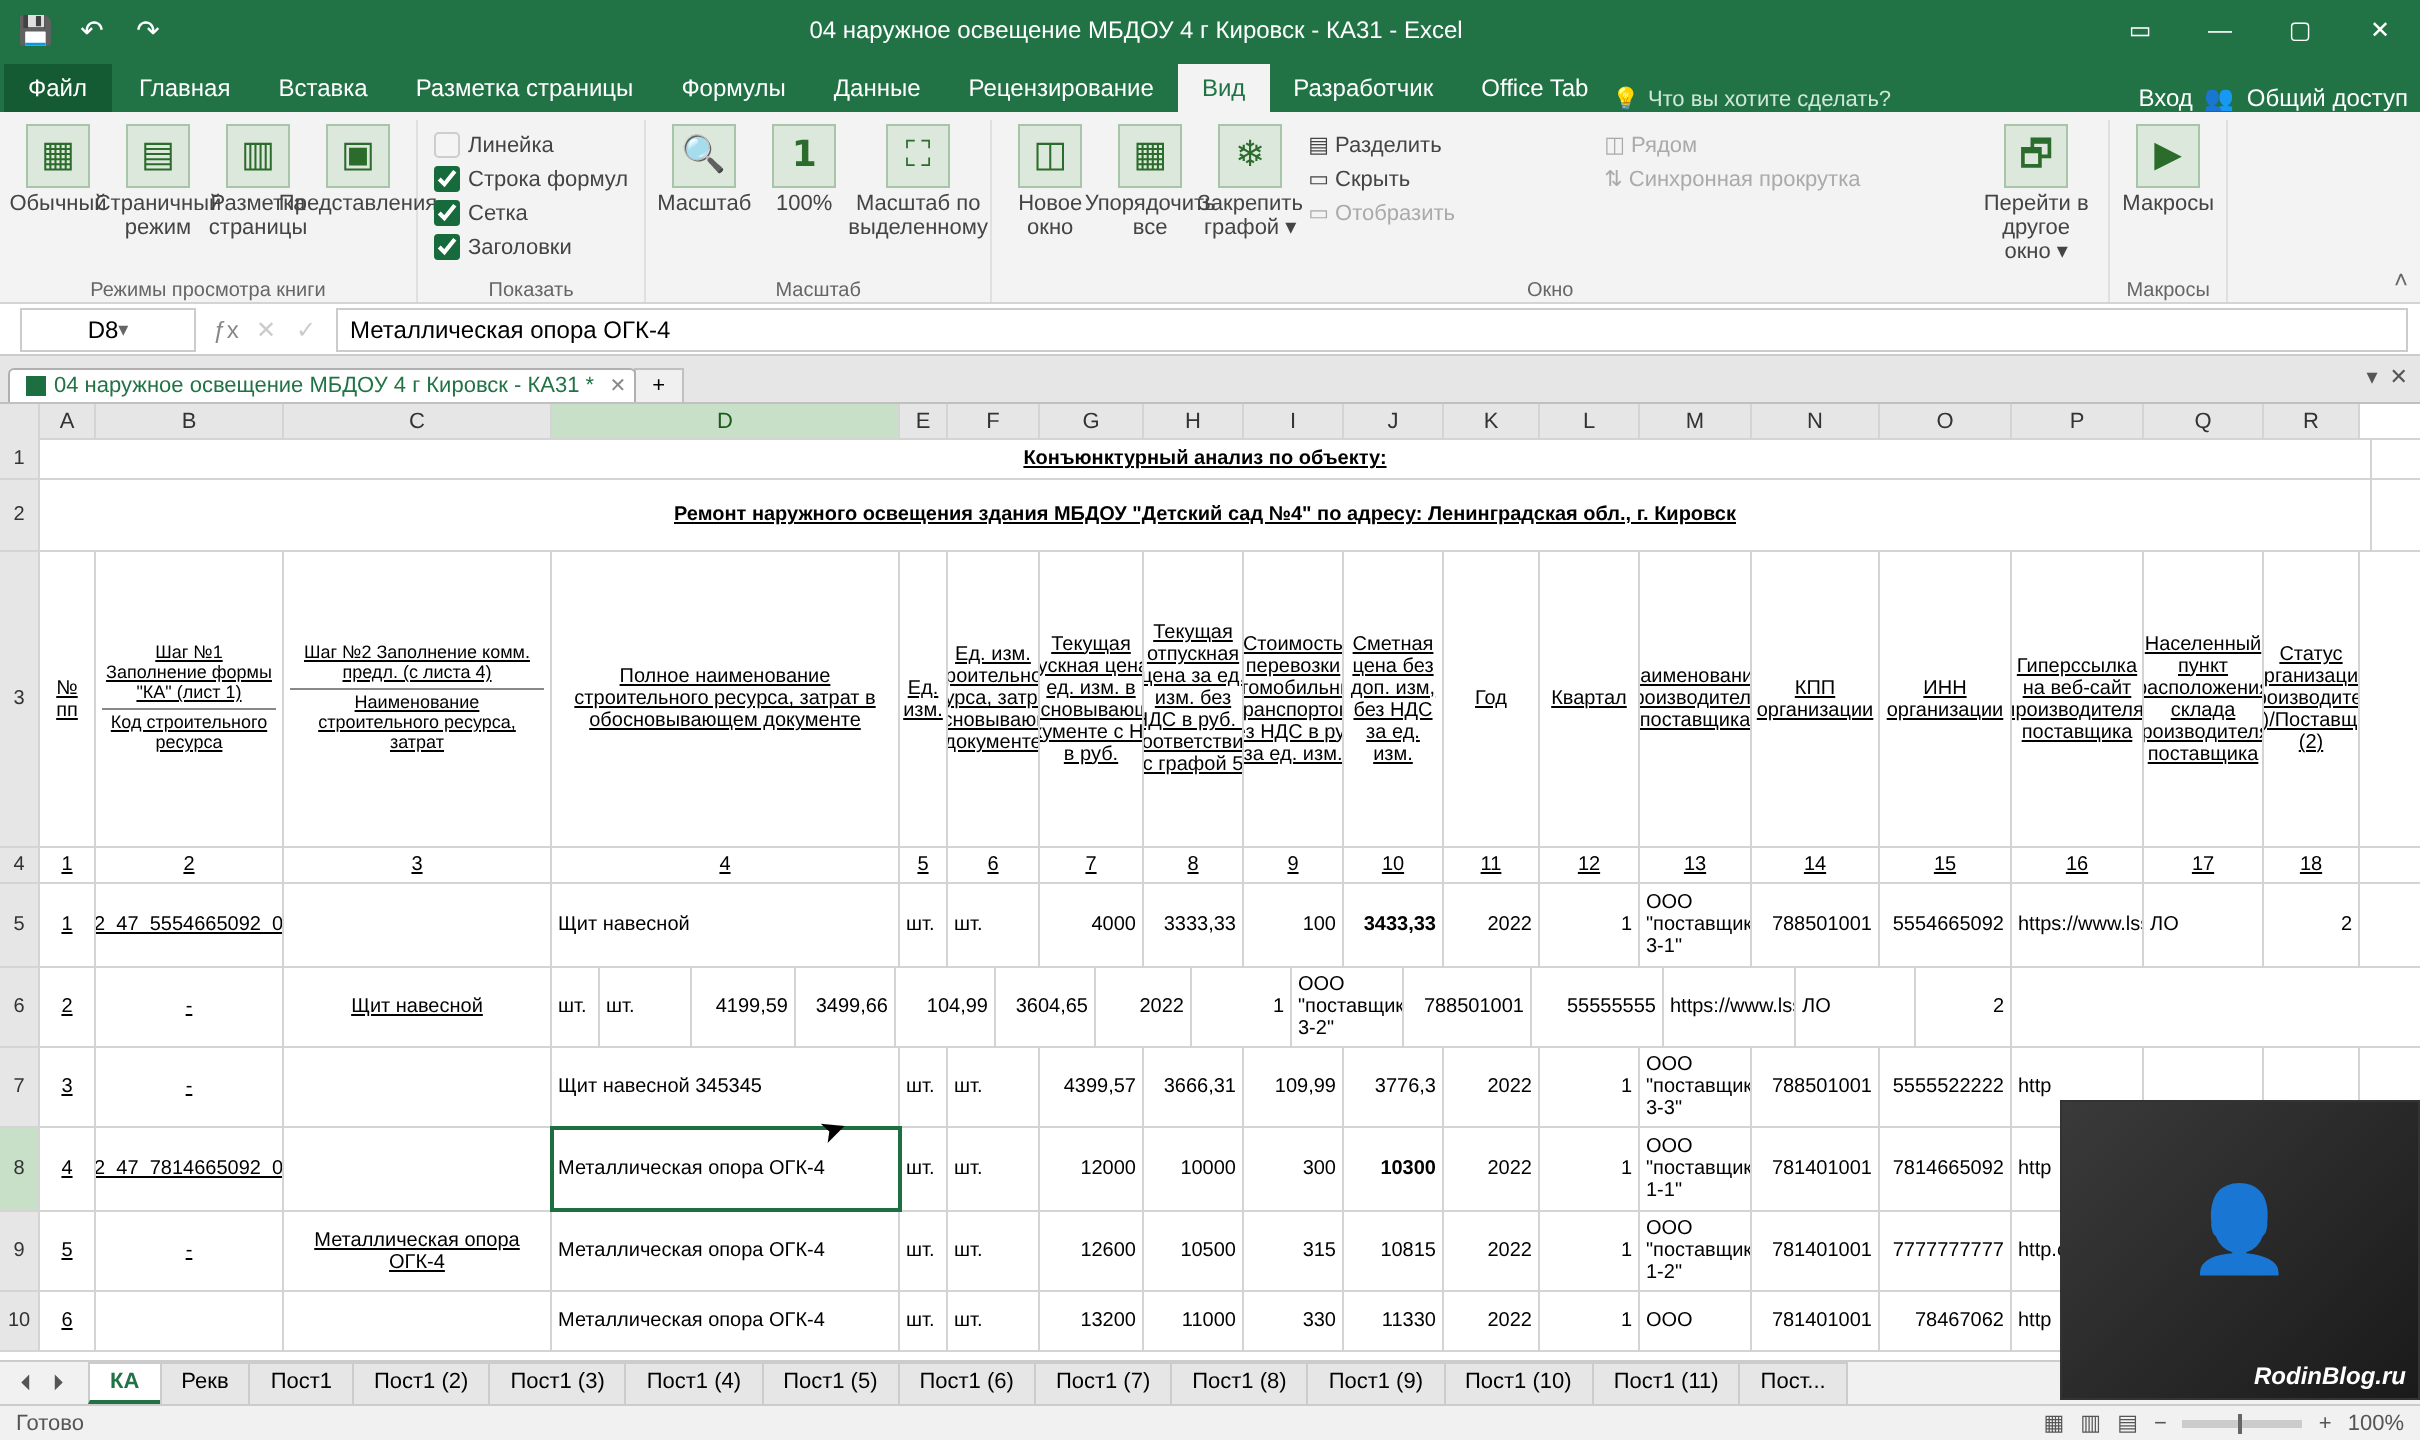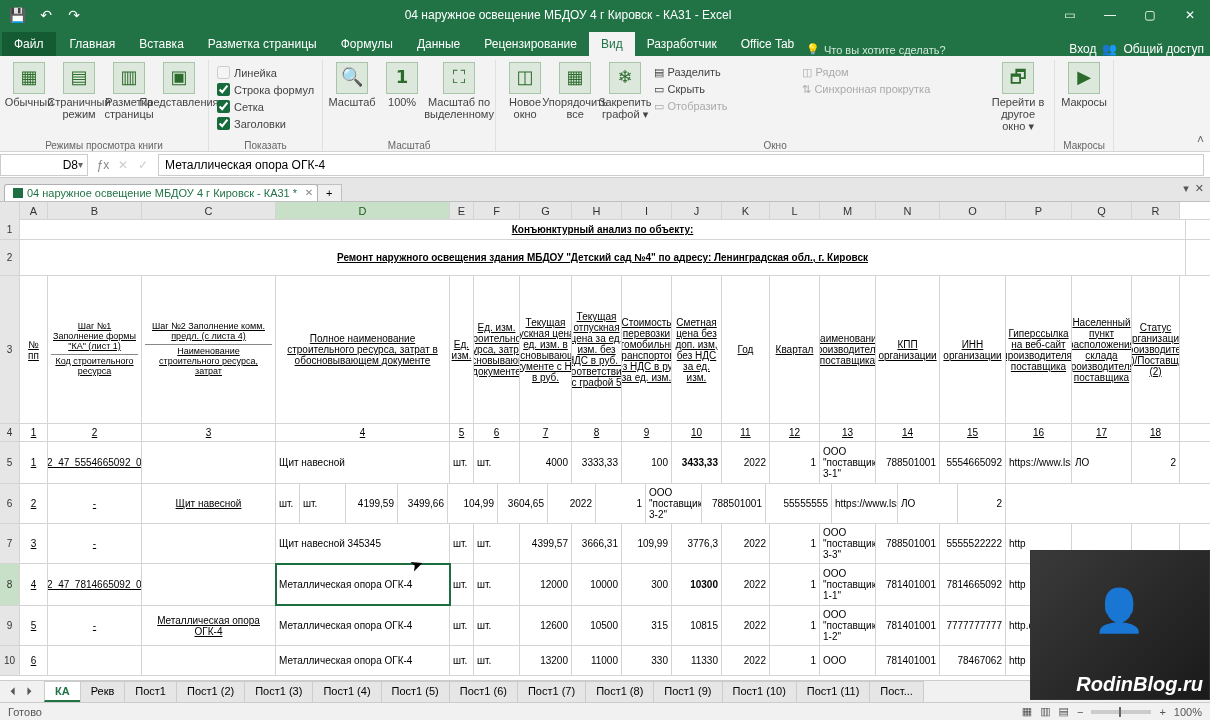--- a/index.html
+++ b/index.html
@@ -30,21 +30,21 @@
 .rbtn { display: flex; flex-direction: column; align-items: center; width: 56px; text-align: center; line-height: 1.1; cursor: pointer; }
 .rbtn.small { width: 42px; }
 .rbtn .ic { width: 32px; height: 32px; background: #dce8dc; border: 1px solid #a9c5a9; margin-bottom: 2px; display: inline-flex; align-items: center; justify-content: center; font-size: 18px; color: #2b6b2b; }
 .chklist { display: flex; flex-direction: column; gap: 4px; padding-top: 4px; font-size: 11px; }
 .chklist label { display: flex; align-items: center; gap: 4px; white-space: nowrap; color: #444; }
 .chklist input { accent-color: #166a3b; }
 .ribbon .collapse { position: absolute; right: 6px; bottom: 4px; color: #666; font-size: 12px; cursor: pointer; }
 
 
 .fbar { height: 26px; background: #fff; border-bottom: 1px solid #ccc; display: flex; align-items: center; font-size: 12px; }
-.namebox { width: 88px; height: 22px; border: 1px solid #ccc; margin-left: 0; padding: 0 4px; display: flex; align-items: center; justify-content: flex-end; background: #fff; }
+.namebox { width: 88px; height: 22px; border: 1px solid #ccc; margin-left: 10px; padding: 0 4px; display: flex; align-items: center; justify-content: center; background: #fff; }
 .namebox .dd { color: #666; font-size: 10px; }
 .fbtns { display: flex; gap: 2px; margin: 0 6px; color: #888; }
 .fbtns span { width: 18px; text-align: center; }
 .fbox { flex: 1; border: 1px solid #ccc; height: 22px; padding: 0 6px; display: flex; align-items: center; margin-right: 6px; }
 
 
 .doctabs { height: 24px; background: #e6e6e6; border-bottom: 1px solid #c0c0c0; display: flex; align-items: flex-end; font-size: 11px; padding-left: 4px; position: relative; }
 .doctab { background: #fff; border: 1px solid #b0b0b0; border-bottom: none; padding: 2px 20px 2px 8px; position: relative; border-radius: 3px 3px 0 0; color: #217346; display: flex; align-items: center; gap: 4px; }
 .doctab .xic { width: 10px; height: 10px; background: #1d6f42; display: inline-block; }
 .doctab .close { position: absolute; right: 4px; top: 2px; color: #888; font-size: 10px; }
@@ -73,21 +73,21 @@
 .sheettabs .nav span { width: 14px; text-align: center; cursor: pointer; }
 .stab { padding: 3px 10px; border: 1px solid #ccc; border-bottom: none; background: #e6e6e6; cursor: pointer; margin-right: -1px; }
 .stab.active { background: #fff; border-bottom: 2px solid #217346; font-weight: bold; color: #217346; }
 
 .statusbar { position: absolute; bottom: 0; left: 0; right: 0; height: 18px; background: #f1f1f1; border-top: 1px solid #ccc; font-size: 11px; color: #555; display: flex; align-items: center; padding: 0 8px; justify-content: space-between; }
 .statusbar .sright { display: flex; gap: 8px; align-items: center; }
 
 
 .webcam { position: absolute; right: 0; bottom: 20px; width: 180px; height: 150px; background: linear-gradient(135deg,#3a3a3a,#1a1a1a); border: 1px solid #333; display: flex; flex-direction: column; justify-content: flex-end; }
 .webcam .face { flex: 1; display: flex; align-items: center; justify-content: center; color: #888; font-size: 42px; }
-.webcam .wm { color: #e8e8e8; font-size: 20px; font-style: italic; text-align: right; padding: 3px 6px; font-family: Georgia, serif; }
+.webcam .wm { color: #e8e8e8; font-size: 12px; font-style: italic; text-align: right; padding: 3px 6px; font-family: Georgia, serif; }
 .webcam .wm b { color: #fff; }
 
 .cursor { position: absolute; left: 410px; top: 555px; font-size: 16px; color: #000; pointer-events: none; transform: rotate(-20deg); }
 </style>
 </head>
 <body>
 
 <div class="titlebar">
   <div class="qat">
     <span>💾</span>

